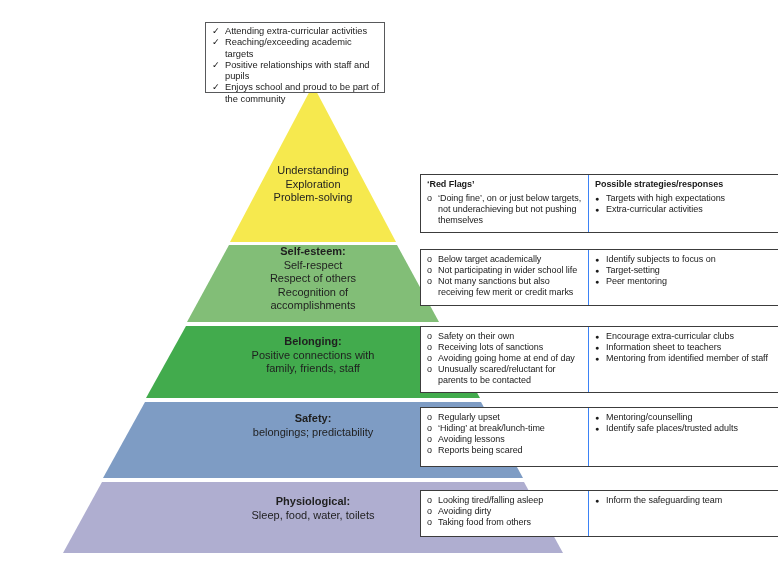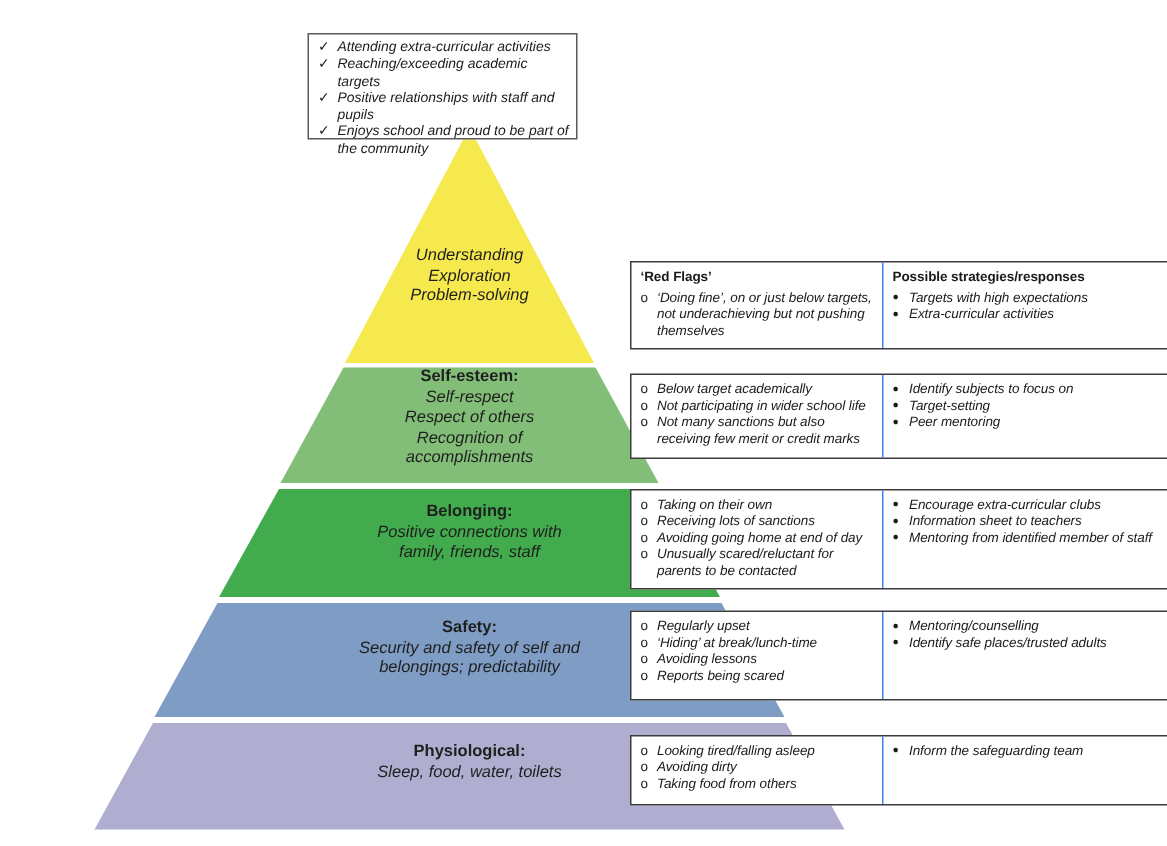--- a/index.html
+++ b/index.html
@@ -35,21 +35,21 @@
   .t5{top:490px;height:47px;}
   .cell{box-sizing:border-box;padding:4px 5px 3px 6px;}
   .cell.left{width:167px;flex:0 0 167px;}
   .cell.right{flex:1;border-left:1px solid #3b82f6;}
   .hdr{font-weight:bold;margin-bottom:3px;}
   
   .li{display:flex;align-items:flex-start;}
   .marker{flex:0 0 11px;width:11px;}
   .marker.dot{font-size:7px;line-height:11px;}
   .marker.check{flex:0 0 13px;width:13px;}
-  .txt{flex:1;font-style:italic;}
+  .txt{flex:1;}
   .desc-lines .li{display:block;}
 </style>
 </head>
 <body>
 
 <div class="canvas">
 
   <svg class="pyr-svg" width="778" height="564" viewBox="0 0 778 564">
     <polygon points="313,85 396,242 230,242" fill="#f6e94e"></polygon>
     <polygon points="229,245 397,245 439,322 187,322" fill="#82be77"></polygon>
@@ -98,21 +98,20 @@
   <div class="lvl-text lt3">
     <div class="title">Belonging:</div>
     <div class="desc-lines">
         <div class="li"><span class="txt">Positive connections with</span></div>
         <div class="li"><span class="txt">family, friends, staff</span></div>
       </div>
   </div>
   <div class="lvl-text lt4">
     <div class="title">Safety:</div>
     <div class="desc-lines">
-        <div class="li"><span class="txt">Security and safety of self and</span></div>
         <div class="li"><span class="txt">belongings; predictability</span></div>
       </div>
   </div>
   <div class="lvl-text lt5">
     <div class="title">Physiological:</div>
     <div class="desc-lines">
         <div class="li"><span class="txt">Sleep, food, water, toilets</span></div>
       </div>
   </div>
 
@@ -174,21 +173,21 @@
           </div>
         </div>
     </div>
   </div>
 
   <div class="tbl t3">
     <div class="cell left">
       <div>
           <div class="li">
             <span class="marker circ">o</span>
-            <span class="txt">Taking on their own</span>
+            <span class="txt">Safety on their own</span>
           </div>
           <div class="li">
             <span class="marker circ">o</span>
             <span class="txt">Receiving lots of sanctions</span>
           </div>
           <div class="li">
             <span class="marker circ">o</span>
             <span class="txt">Avoiding going home at end of day</span>
           </div>
           <div class="li">

